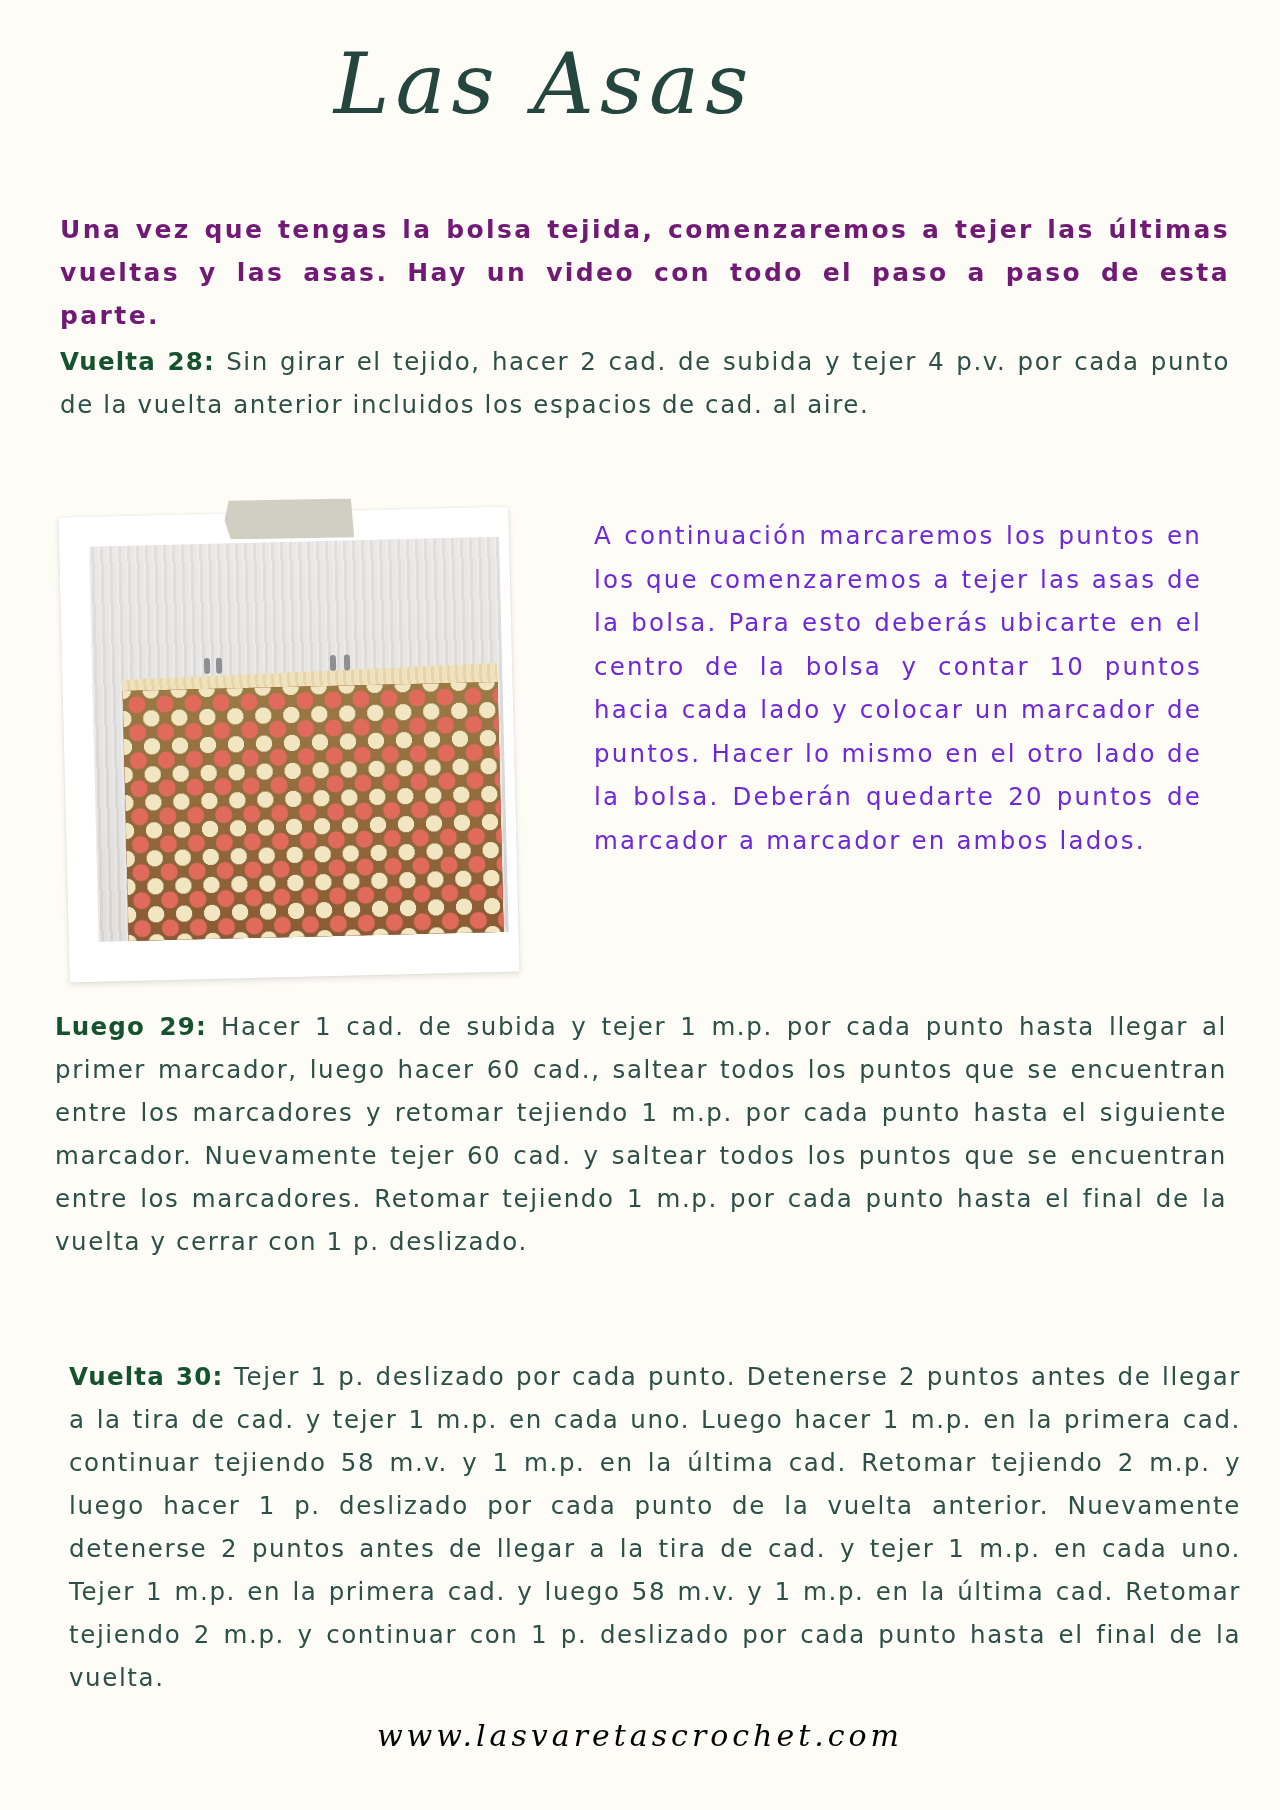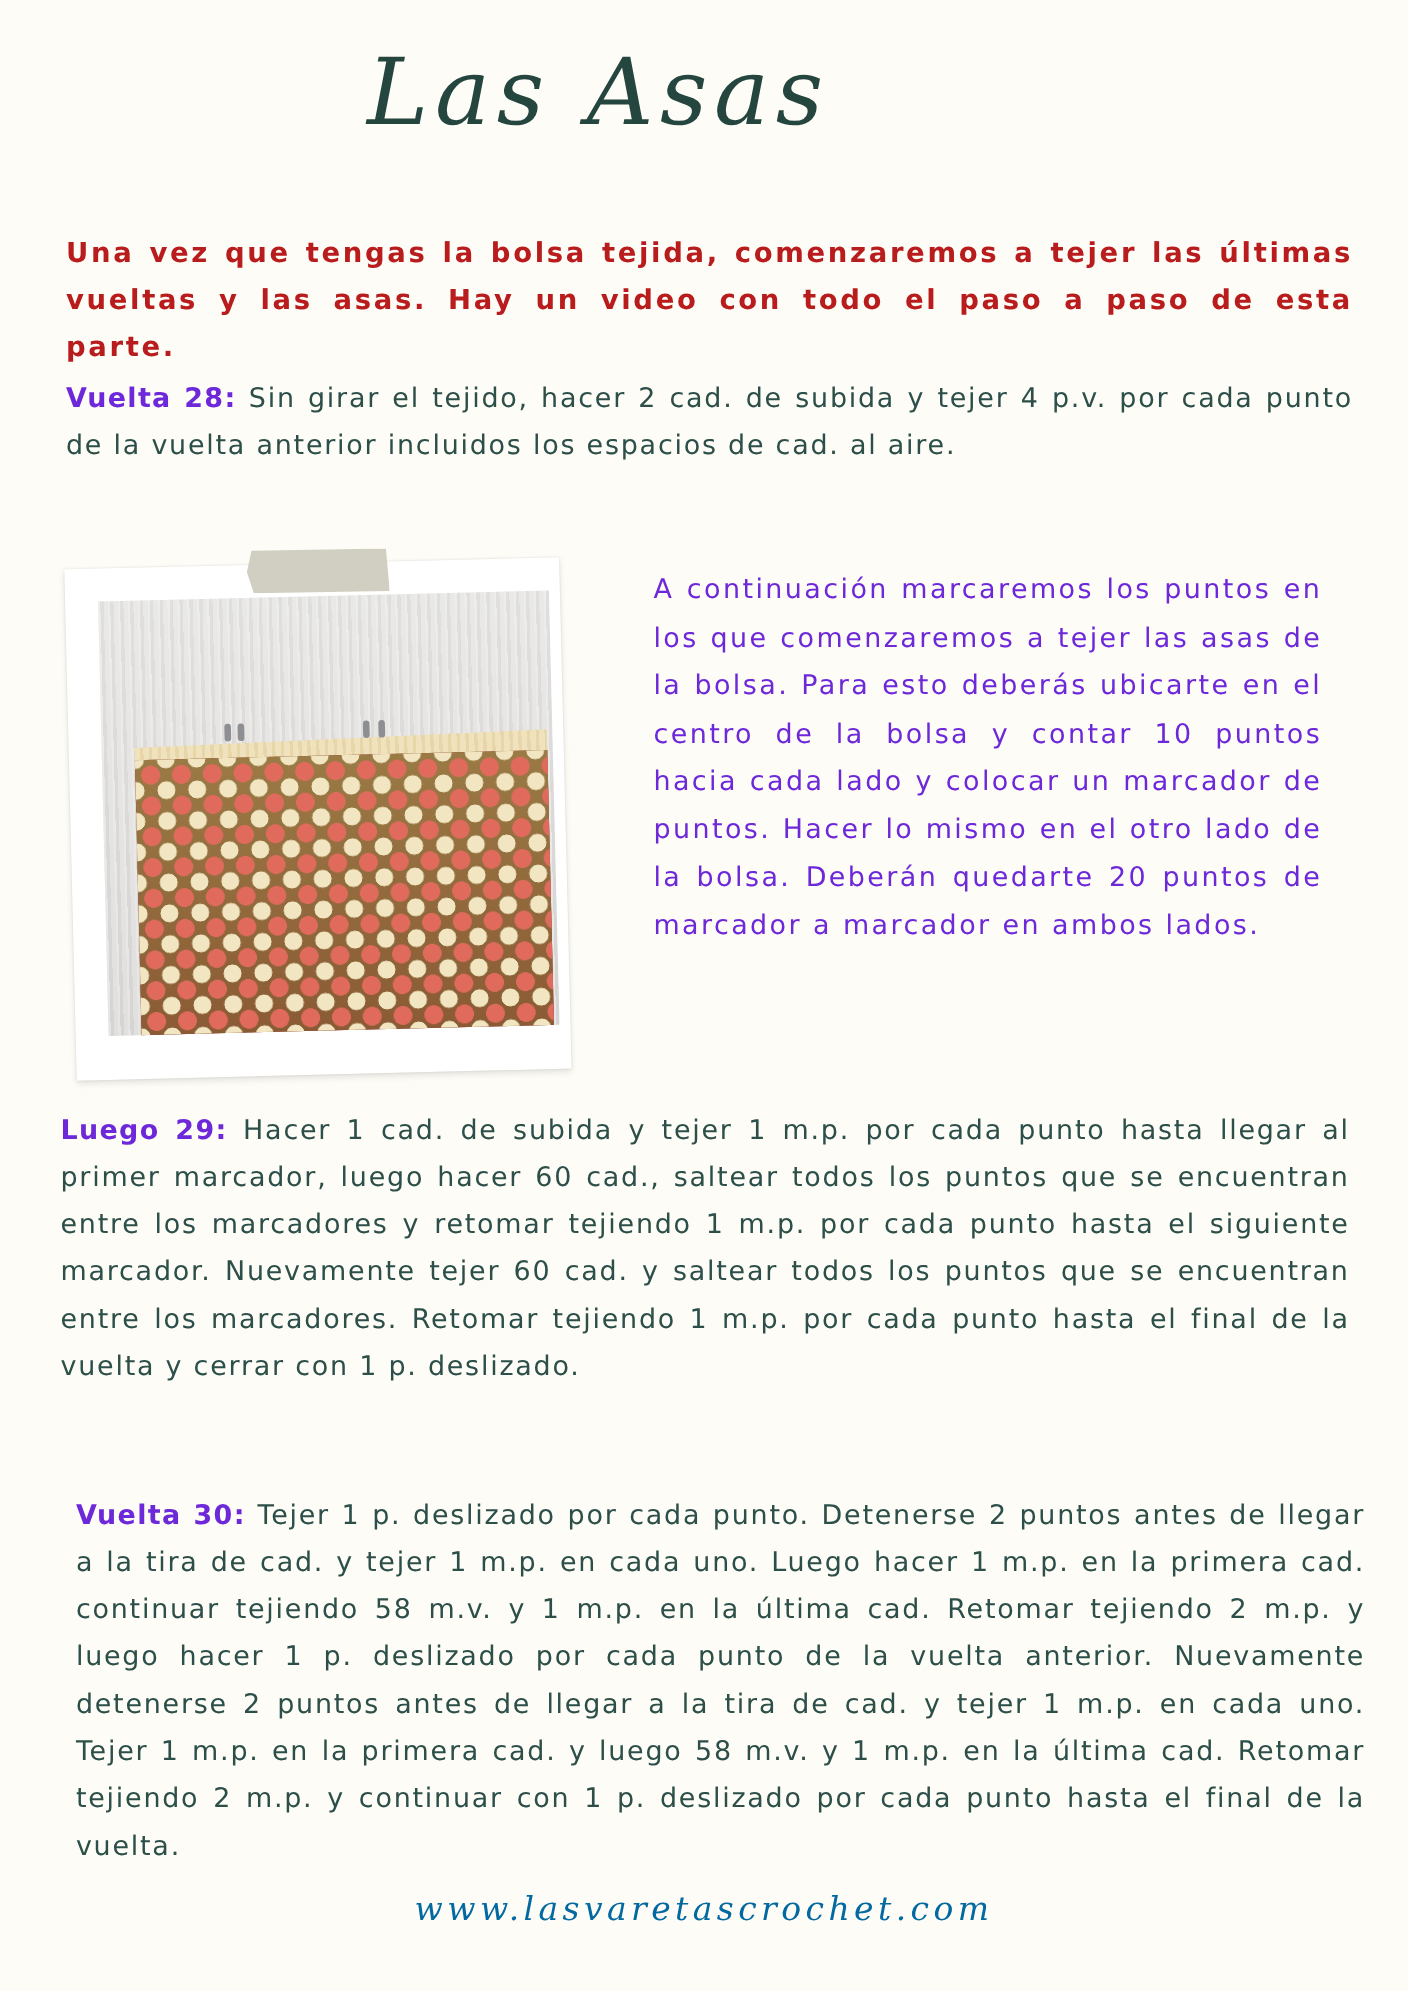--- a/index.html
+++ b/index.html
@@ -20,35 +20,35 @@
       letter-spacing: 6px;
       line-height: 140px;
     }
     .intro {
       position: absolute; left: 60px; top: 208px; width: 1170px;
       font-family: "DejaVu Sans", sans-serif;
       font-weight: bold;
       font-size: 25px;
       line-height: 43px;
       letter-spacing: 2.4px;
-      color: #b91c1c;
+      color: #701a75;
       text-align: justify;
       text-align-last: left;
     }
     .para {
       position: absolute; left: 60px; width: 1170px;
       font-family: "DejaVu Sans", sans-serif;
       font-size: 24.5px;
       line-height: 43px;
       letter-spacing: 1.6px;
       color: #2d4f49;
       text-align: justify;
       text-align-last: left;
     }
-    .para .label { font-weight: bold; color: #6d28d9; letter-spacing: 1.2px; }
+    .para .label { font-weight: bold; color: #14532d; letter-spacing: 1.2px; }
     .para .note { color: #7aa0a0; display: block; text-align: left; }
     #v28 { top: 340px; }
     #v29 { top: 1005px; left: 55px; width: 1172px; }
     #v30 { top: 1355px; left: 69px; width: 1172px; }
 
     .side {
       position: absolute; left: 594px; top: 514px; width: 608px;
       font-family: "DejaVu Sans", sans-serif;
       font-size: 24.5px;
       line-height: 43.5px;
@@ -97,21 +97,21 @@
       clip-path: polygon(3% 8%, 97% 0, 100% 92%, 5% 100%, 0 55%);
     }
 
     .footer {
       position: absolute; left: 0; top: 1718px; width: 1280px;
       text-align: center;
       font-family: "DejaVu Serif", serif;
       font-style: italic;
       font-size: 30px;
       letter-spacing: 4px;
-      color: #0369a1;
+      color: #000000;
     }
   </style>
 </head>
 <body>
 
 <div class="title">Las Asas</div>
 
 <div class="intro">Una vez que tengas la bolsa tejida, comenzaremos a tejer las últimas vueltas y las asas. Hay un video con todo el paso a paso de esta parte.</div>
 
 <div class="para" id="v28">

